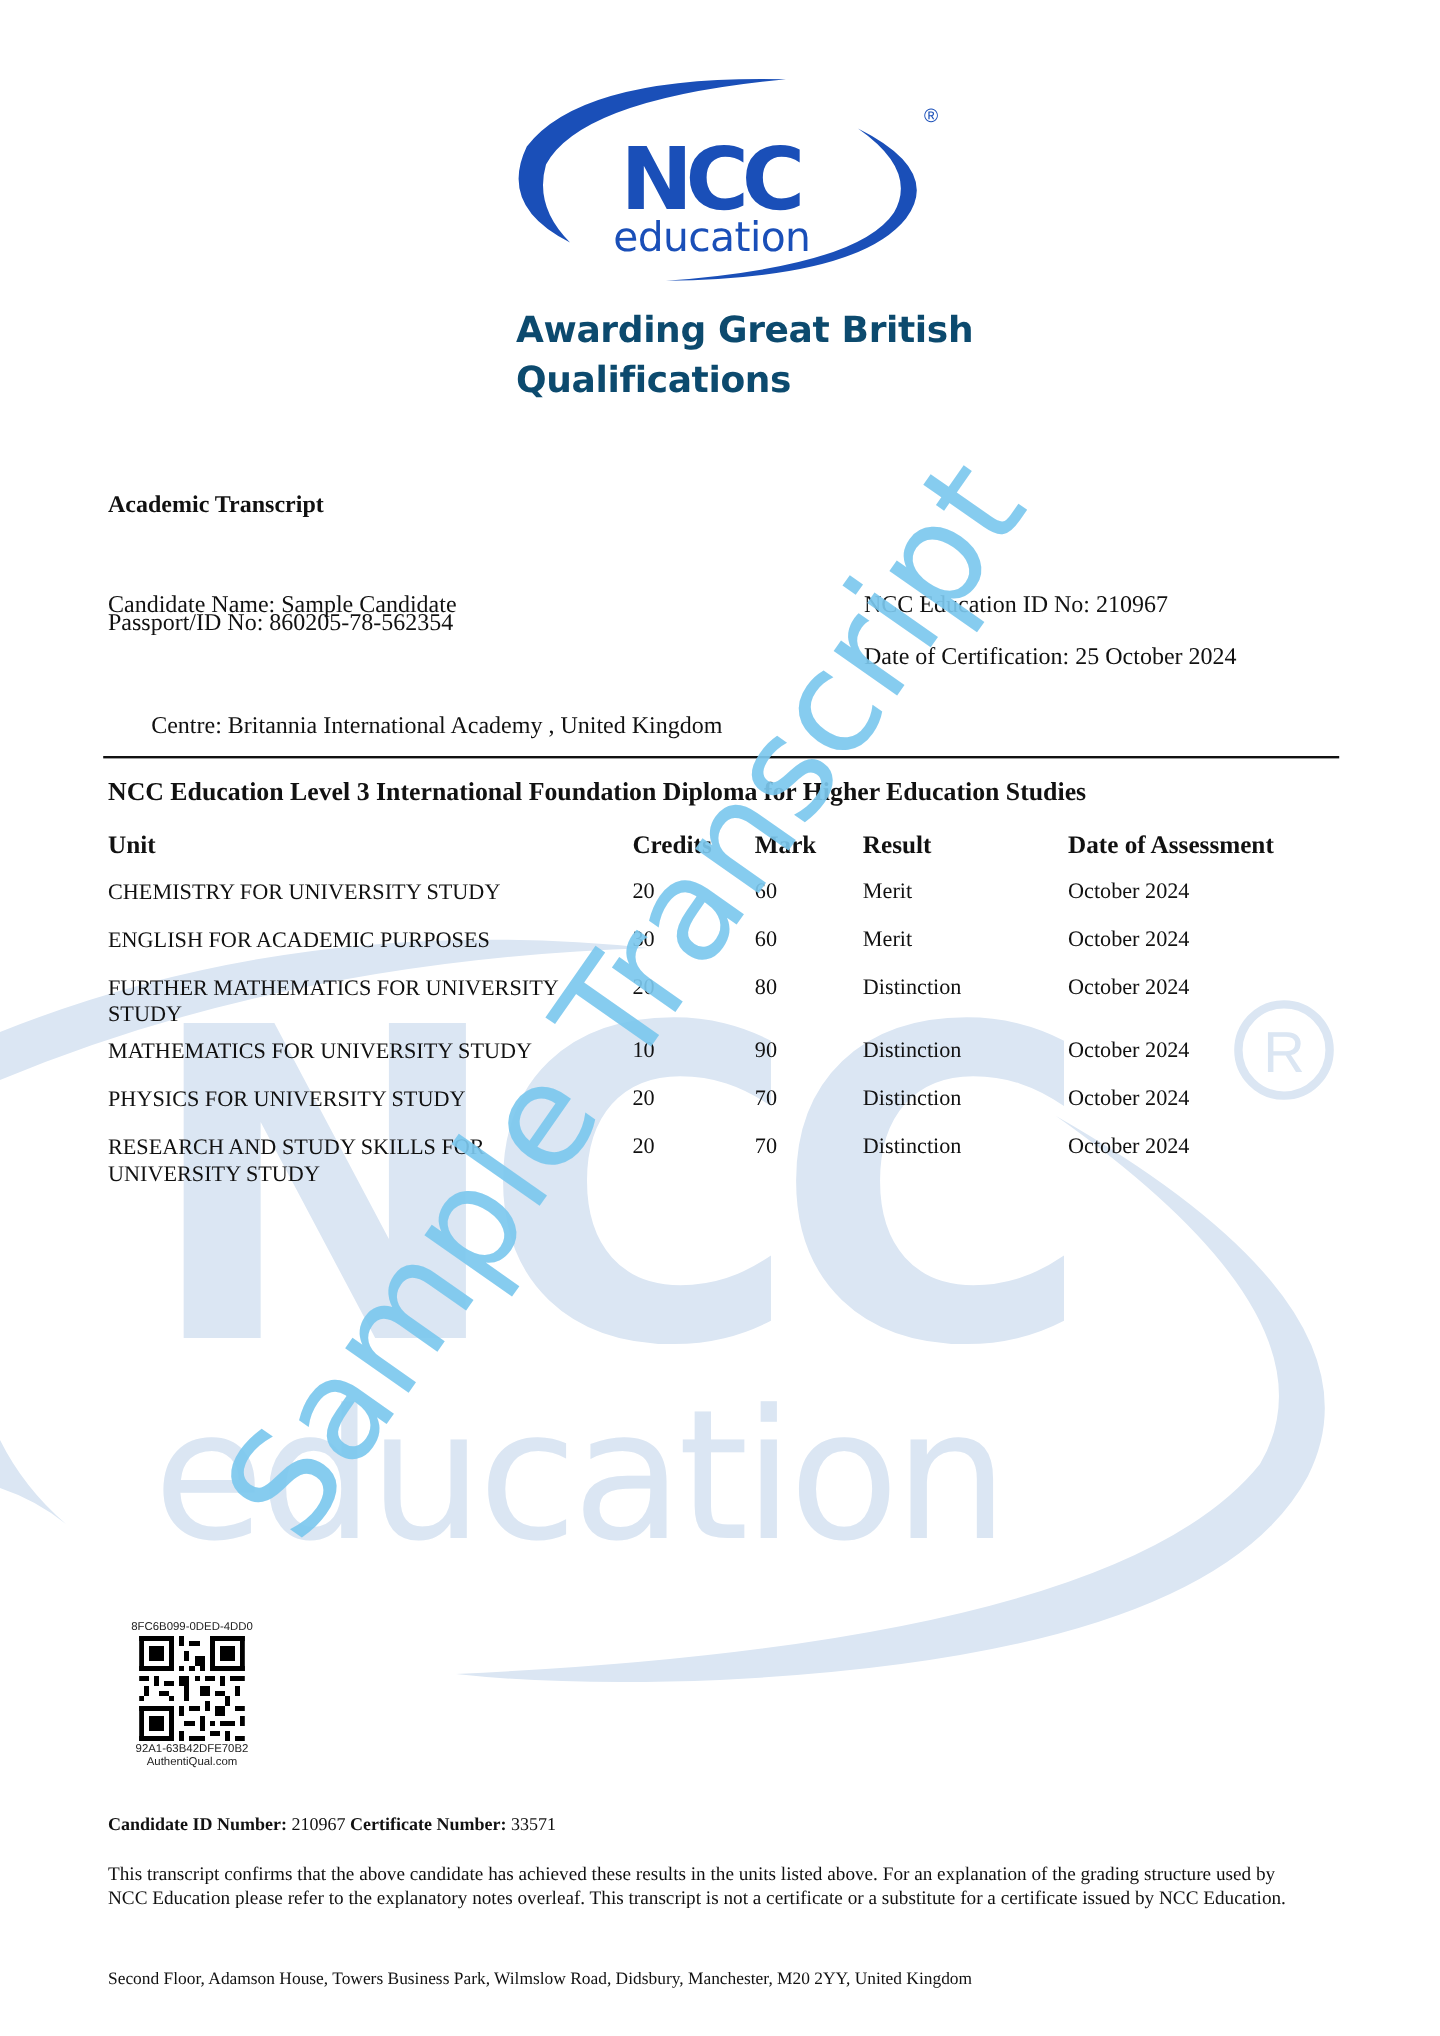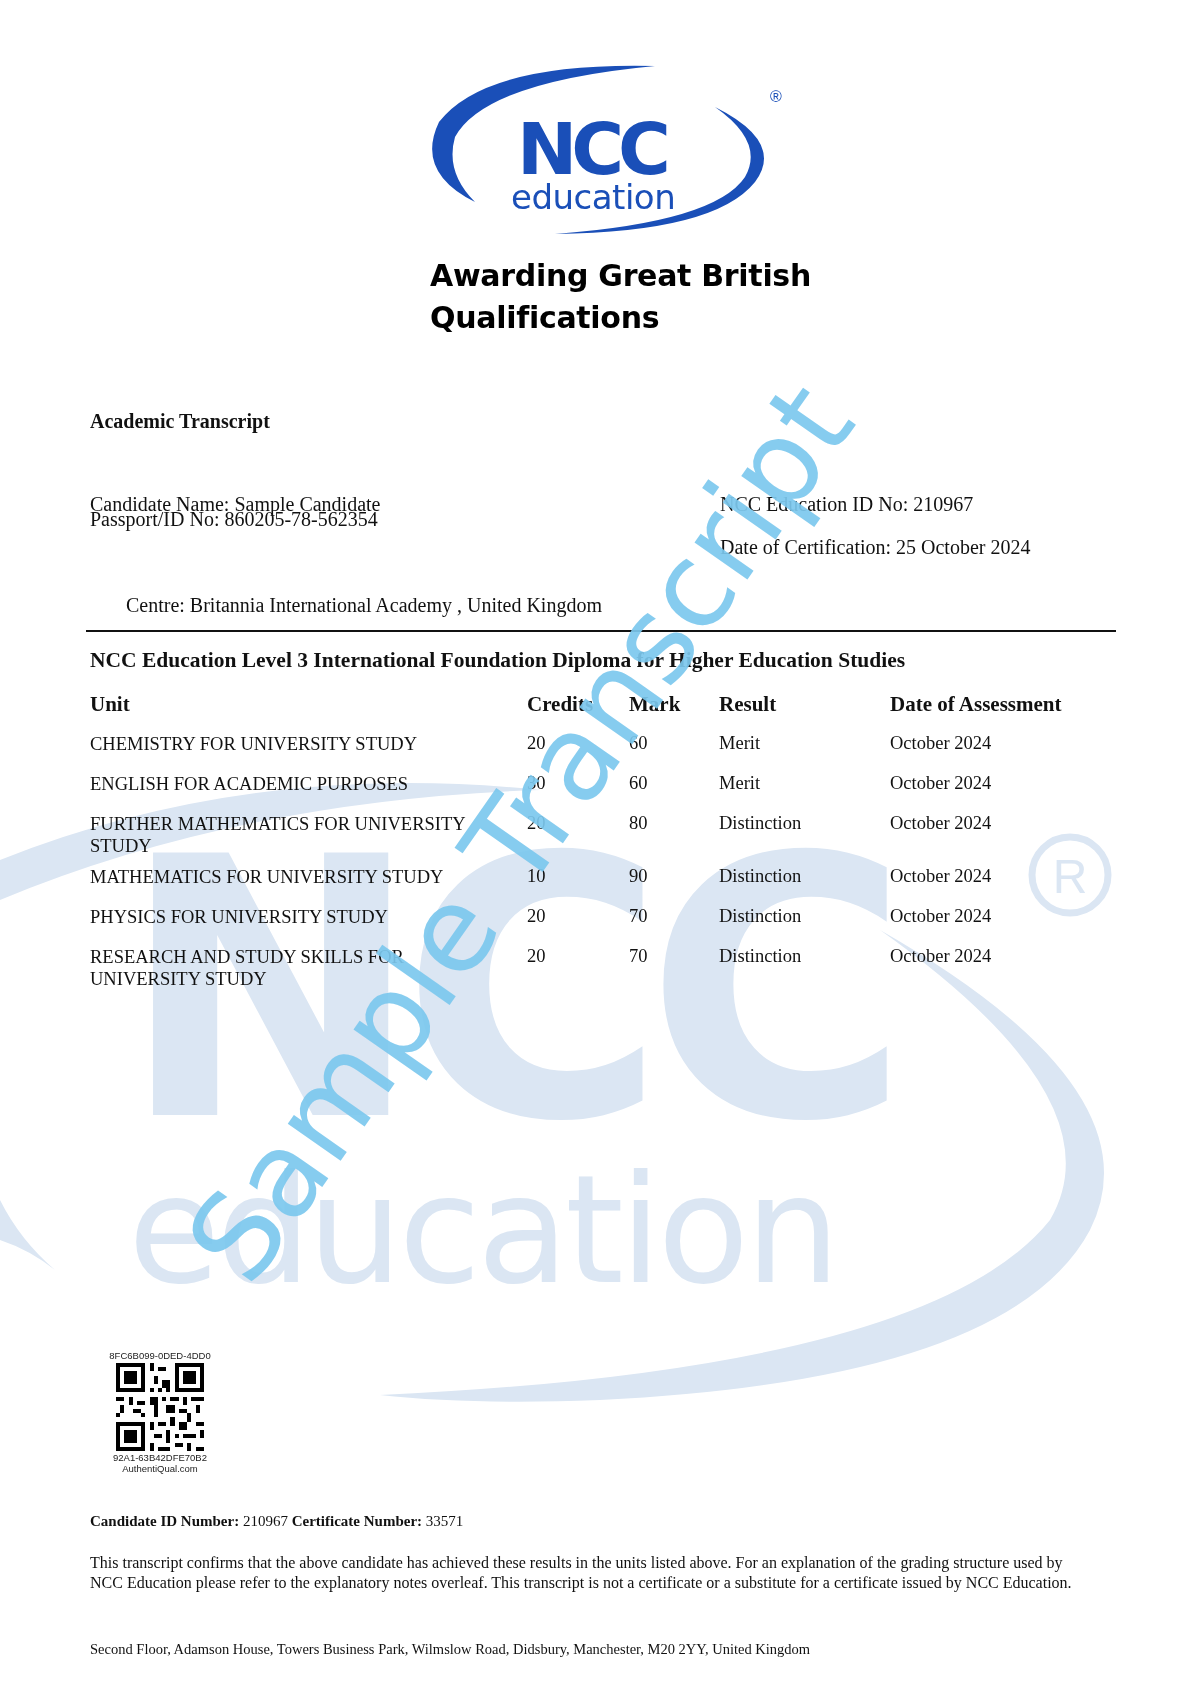--- a/index.html
+++ b/index.html
@@ -7,21 +7,21 @@
          font-family: "Liberation Serif", "DejaVu Serif", serif; color: #111; }
   .page { position: absolute; inset: 0; }
 
   
   .bg-watermark { position: absolute; inset: 0; pointer-events: none; z-index: 0; }
 
   
   .logo { position: absolute; left: 425px; top: 62px; width: 360px; height: 185px; z-index: 2; }
   .tagline { position: absolute; left: 430px; top: 255px; z-index: 2;
              font-family: "DejaVu Sans", "Liberation Sans", sans-serif; font-weight: bold;
-             color: #000000; font-size: 30px; line-height: 42px; letter-spacing: -0.3px; }
+             color: #0c4a6e; font-size: 30px; line-height: 42px; letter-spacing: -0.3px; }
 
   .title { position: absolute; left: 90px; top: 410px; font-size: 20px; font-weight: bold; z-index: 2; margin: 0; }
 
   .field { position: absolute; font-size: 20px; z-index: 2; white-space: nowrap; }
 
   .rule { position: absolute; left: 86px; top: 630px; width: 1030px; height: 2px; background: #111; z-index: 2; }
 
   .qual-title { position: absolute; left: 90px; top: 648px; font-size: 21.5px; font-weight: bold; z-index: 2; white-space: nowrap; }
 
   .units { position: absolute; left: 90px; top: 692px; width: 1040px; z-index: 2; }

